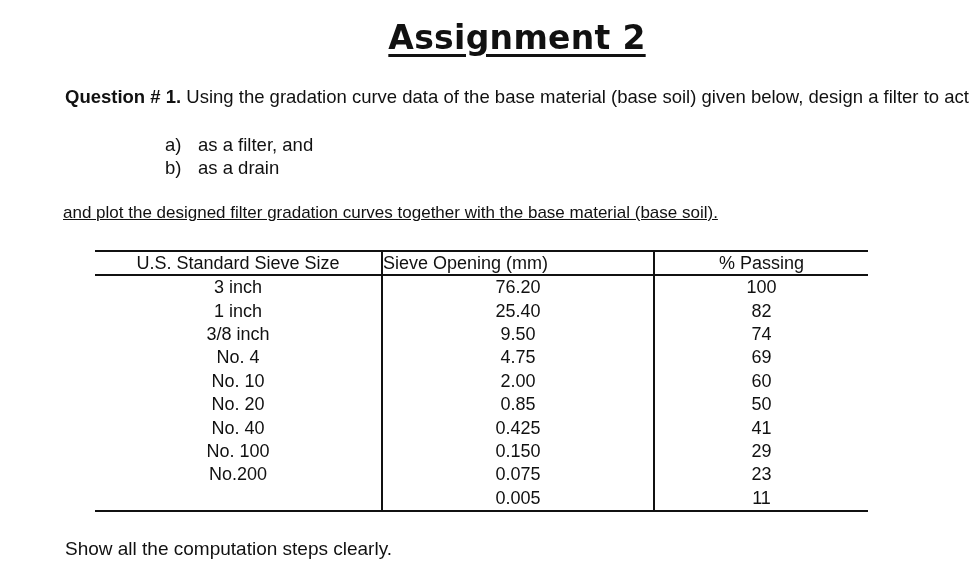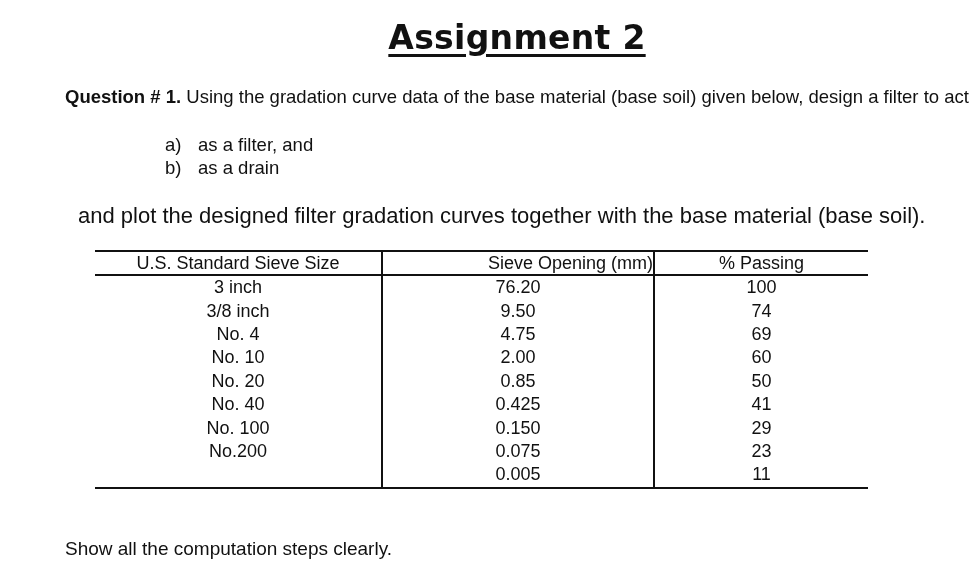--- a/index.html
+++ b/index.html
@@ -7,27 +7,27 @@
          font-family: "Liberation Sans", sans-serif; color: #111111; }
   .title { position: absolute; left: 0; top: 18px; width: 1034px; text-align: center;
            font-family: "DejaVu Sans", sans-serif; font-weight: bold; font-size: 33px;
            letter-spacing: 0.3px; }
   .title span { text-decoration: underline; text-decoration-thickness: 3px; text-underline-offset: 5px; }
   .q { position: absolute; left: 65px; top: 86px; width: 905px; font-size: 18.5px; line-height: 22px; }
   .q b { font-weight: bold; }
   .opts { position: absolute; left: 165px; top: 133px; font-size: 18.5px; line-height: 23px; }
   .opts div { display: flex; }
   .opts .lbl { width: 33px; }
-  .plot { position: absolute; left: 78px; top: 203px; font-size: 22px; }
+  .plot { position: absolute; left: 63px; top: 203px; font-size: 17px; text-decoration: underline; }
   table.sieve { position: absolute; left: 95px; top: 250px; border-collapse: collapse; font-size: 18px; }
   table.sieve th { font-weight: normal; height: 22px; padding: 0; border-top: 2px solid #111; border-bottom: 2px solid #111; }
   table.sieve td { height: 23.4px; padding: 0; line-height: 23px; text-align: center; }
   table.sieve tr:last-child td { border-bottom: 2px solid #111; }
   .c1 { width: 286px; text-align: center; }
-  .c2 { width: 270px; text-align: right; border-left: 2px solid #111; border-right: 2px solid #111; }
+  .c2 { width: 270px; text-align: left; border-left: 2px solid #111; border-right: 2px solid #111; }
   .c3 { width: 213px; text-align: center; }
   .foot { position: absolute; left: 65px; top: 538px; font-size: 19px; }
 </style>
 </head>
 <body>
 
 <div class="title"><span>Assignment 2</span></div>
 
 <div class="q"><b>Question # 1.</b><span> Using the gradation curve data of the base material (base soil) given below, design a filter to act</span></div>
 
@@ -50,20 +50,25 @@
       <th class="c1">U.S. Standard Sieve Size</th>
       <th class="c2">Sieve Opening (mm)</th>
       <th class="c3">% Passing</th>
     </tr>
   </thead>
   <tbody id="tbody">
       <tr>
         <td class="c1">3 inch</td>
         <td class="c2">76.20</td>
         <td class="c3">100</td>
+      </tr>
+      <tr>
+        <td class="c1">1 inch</td>
+        <td class="c2">25.40</td>
+        <td class="c3">82</td>
       </tr>
       <tr>
         <td class="c1">3/8 inch</td>
         <td class="c2">9.50</td>
         <td class="c3">74</td>
       </tr>
       <tr>
         <td class="c1">No. 4</td>
         <td class="c2">4.75</td>
         <td class="c3">69</td>

